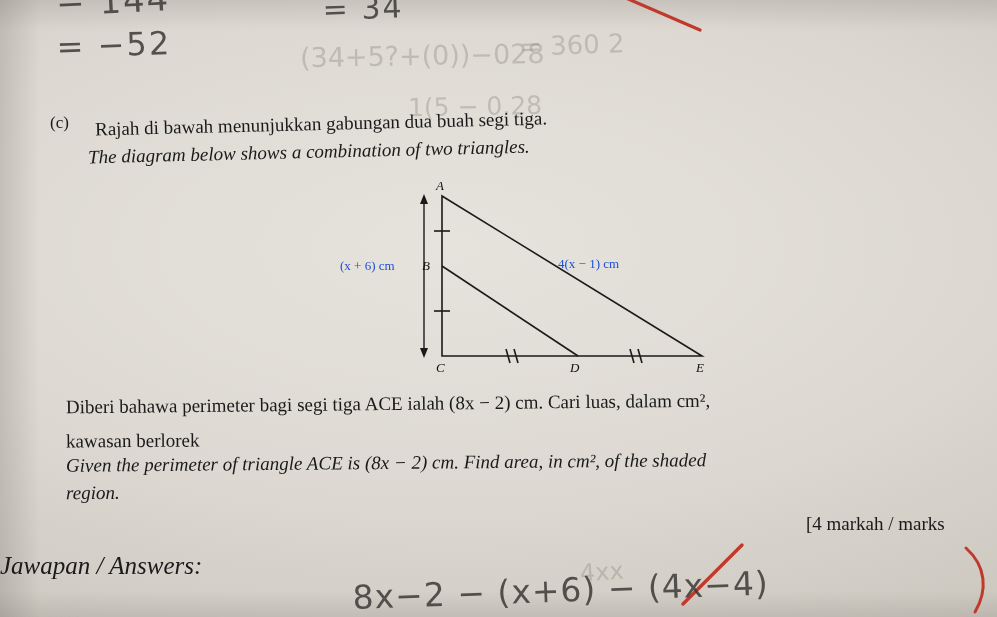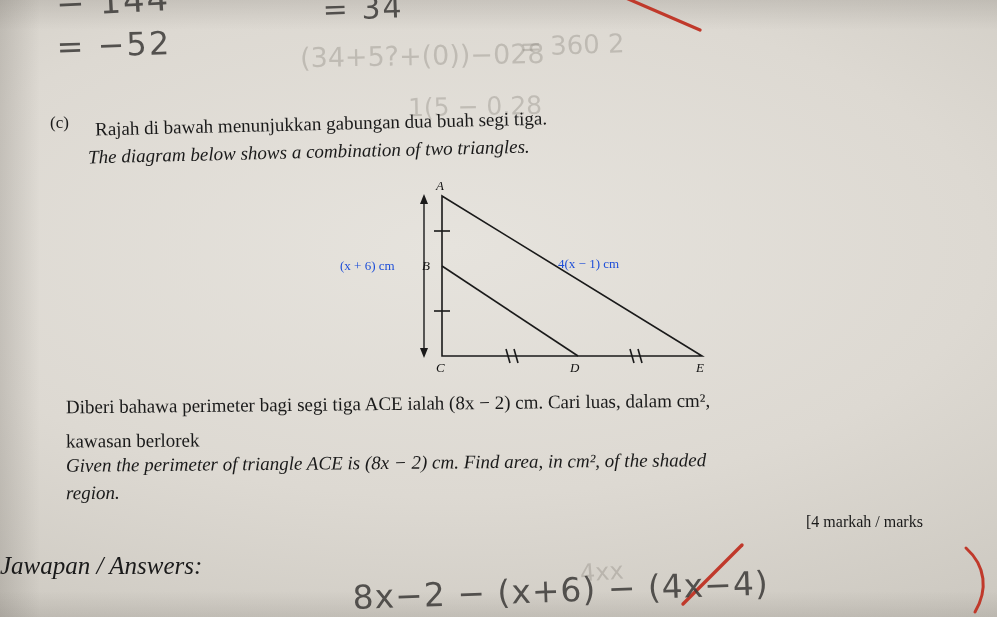--- a/index.html
+++ b/index.html
@@ -100,21 +100,21 @@
     font-style: italic;
     white-space: nowrap;
   }
   #ln1 { left: 95px; top: 113px; transform: rotate(-1.4deg); }
   #ln2 { left: 88px; top: 141px; transform: rotate(-1.4deg); }
 
   #body1 { left: 66px; top: 393px; transform: rotate(-0.6deg); }
   #body2 { left: 66px; top: 430px; transform: rotate(-0.4deg); }
   #body3 { left: 66px; top: 452px; transform: rotate(-0.5deg); }
   #body4 { left: 66px; top: 482px; transform: rotate(-0.4deg); text-align: right; }
-  #marks  { left: 806px; top: 513px; font-size: 16px; white-space: nowrap; }
+  #marks  { left: 806px; top: 513px; font-size: 19px; white-space: nowrap; }
   #answers { left: 0px; top: 552px; font-size: 25px; white-space: nowrap; font-style: italic; }
 
   
   #figure {
     position: absolute;
     left: 330px;
     top: 178px;
     width: 400px;
     height: 205px;
   }

